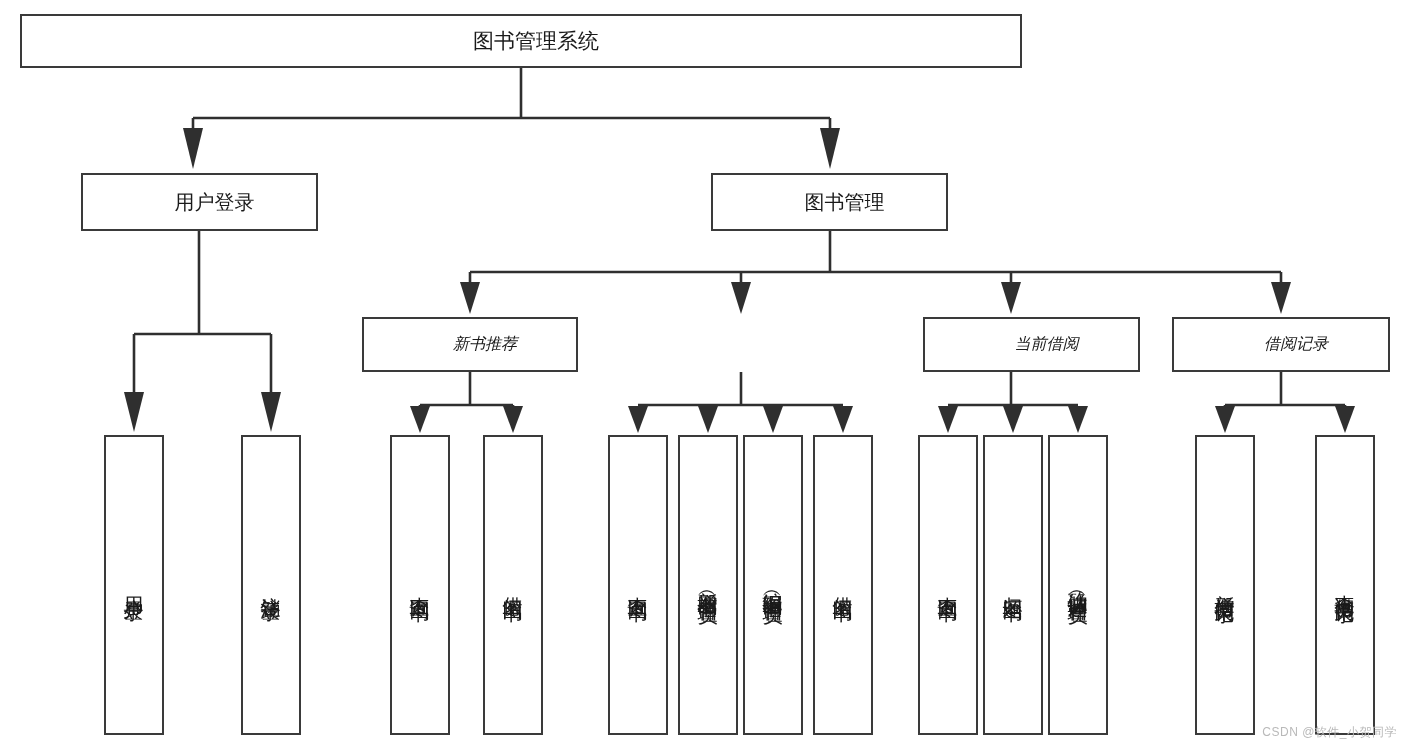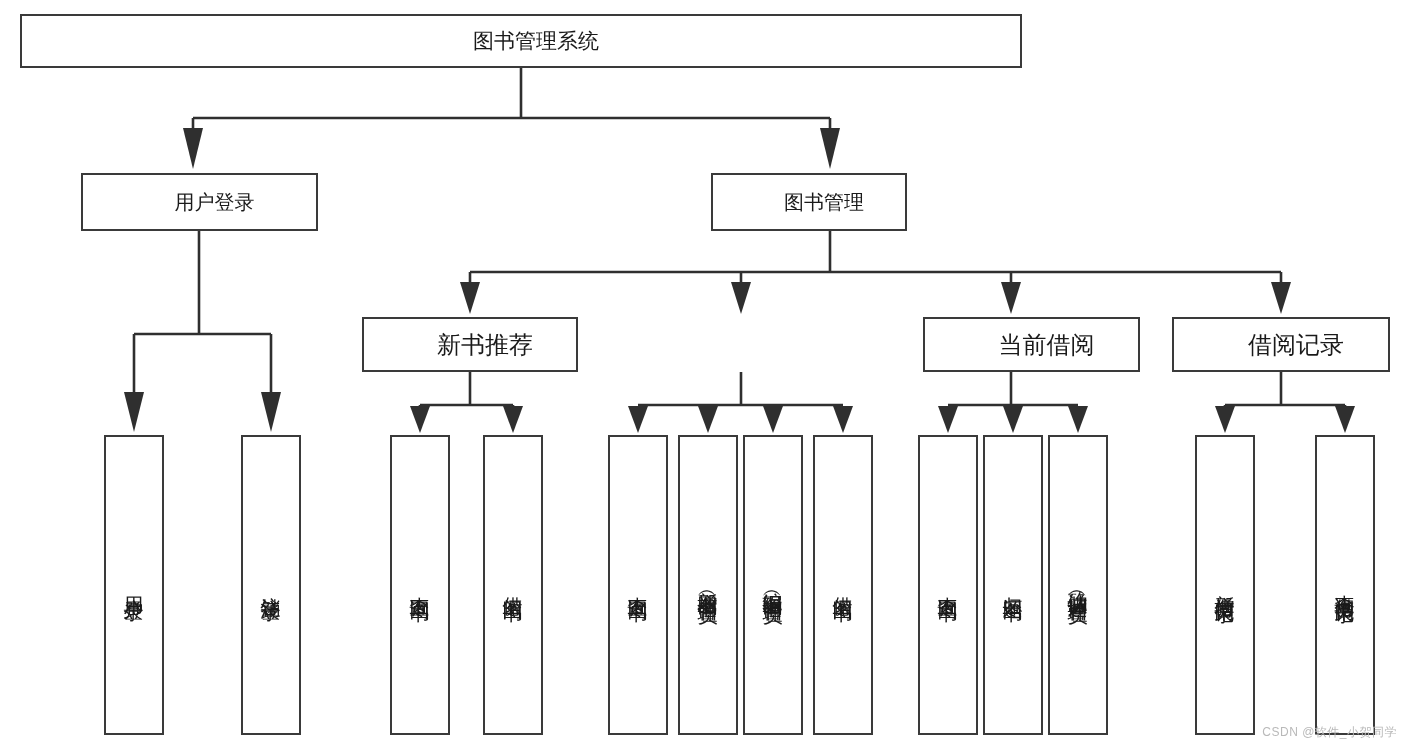--- a/index.html
+++ b/index.html
@@ -28,21 +28,22 @@
     color: #1a1a1a;
     padding-left: 30px;
   }
   .node.level1 {
     font-size: 21px;
   }
   .node.level2 {
     font-size: 20px;
   }
   .node.level3 {
-    font-size: 24px;
+    font-size: 16px;
+    font-style: italic;
   }
   .node.leaf {
     font-size: 20px;
     align-items: center;
     justify-content: center;
     padding: 6px 2px;
   }
   .node.leaf .vtext {
     writing-mode: vertical-rl;
     text-orientation: upright;
@@ -141,21 +142,21 @@
     <polygon class="arrowhead" points="1335,406 1355,406 1345,433"></polygon>
   </svg>
 
   <div class="node level1" style="left:20px; top:14px; width:1002px; height:54px;">
     <span>图书管理系统</span>
   </div>
 
   <div class="node level2" style="left:81px; top:173px; width:237px; height:58px;">
     <span>用户登录</span>
   </div>
-  <div class="node level2" style="left:711px; top:173px; width:196px; height:58px;">
+  <div class="node level2" style="left:711px; top:173px; width:237px; height:58px;">
     <span>图书管理</span>
   </div>
 
   <div class="node level3" style="left:362px; top:317px; width:216px; height:55px;">
     <span>新书推荐</span>
   </div>
   <div class="node level3" style="left:903px; top:317px; width:217px; height:55px;margin-left:20px;">
     <span>当前借阅</span>
   </div>
   <div class="node level3" style="left:1172px; top:317px; width:218px; height:55px;align-items:center;">

